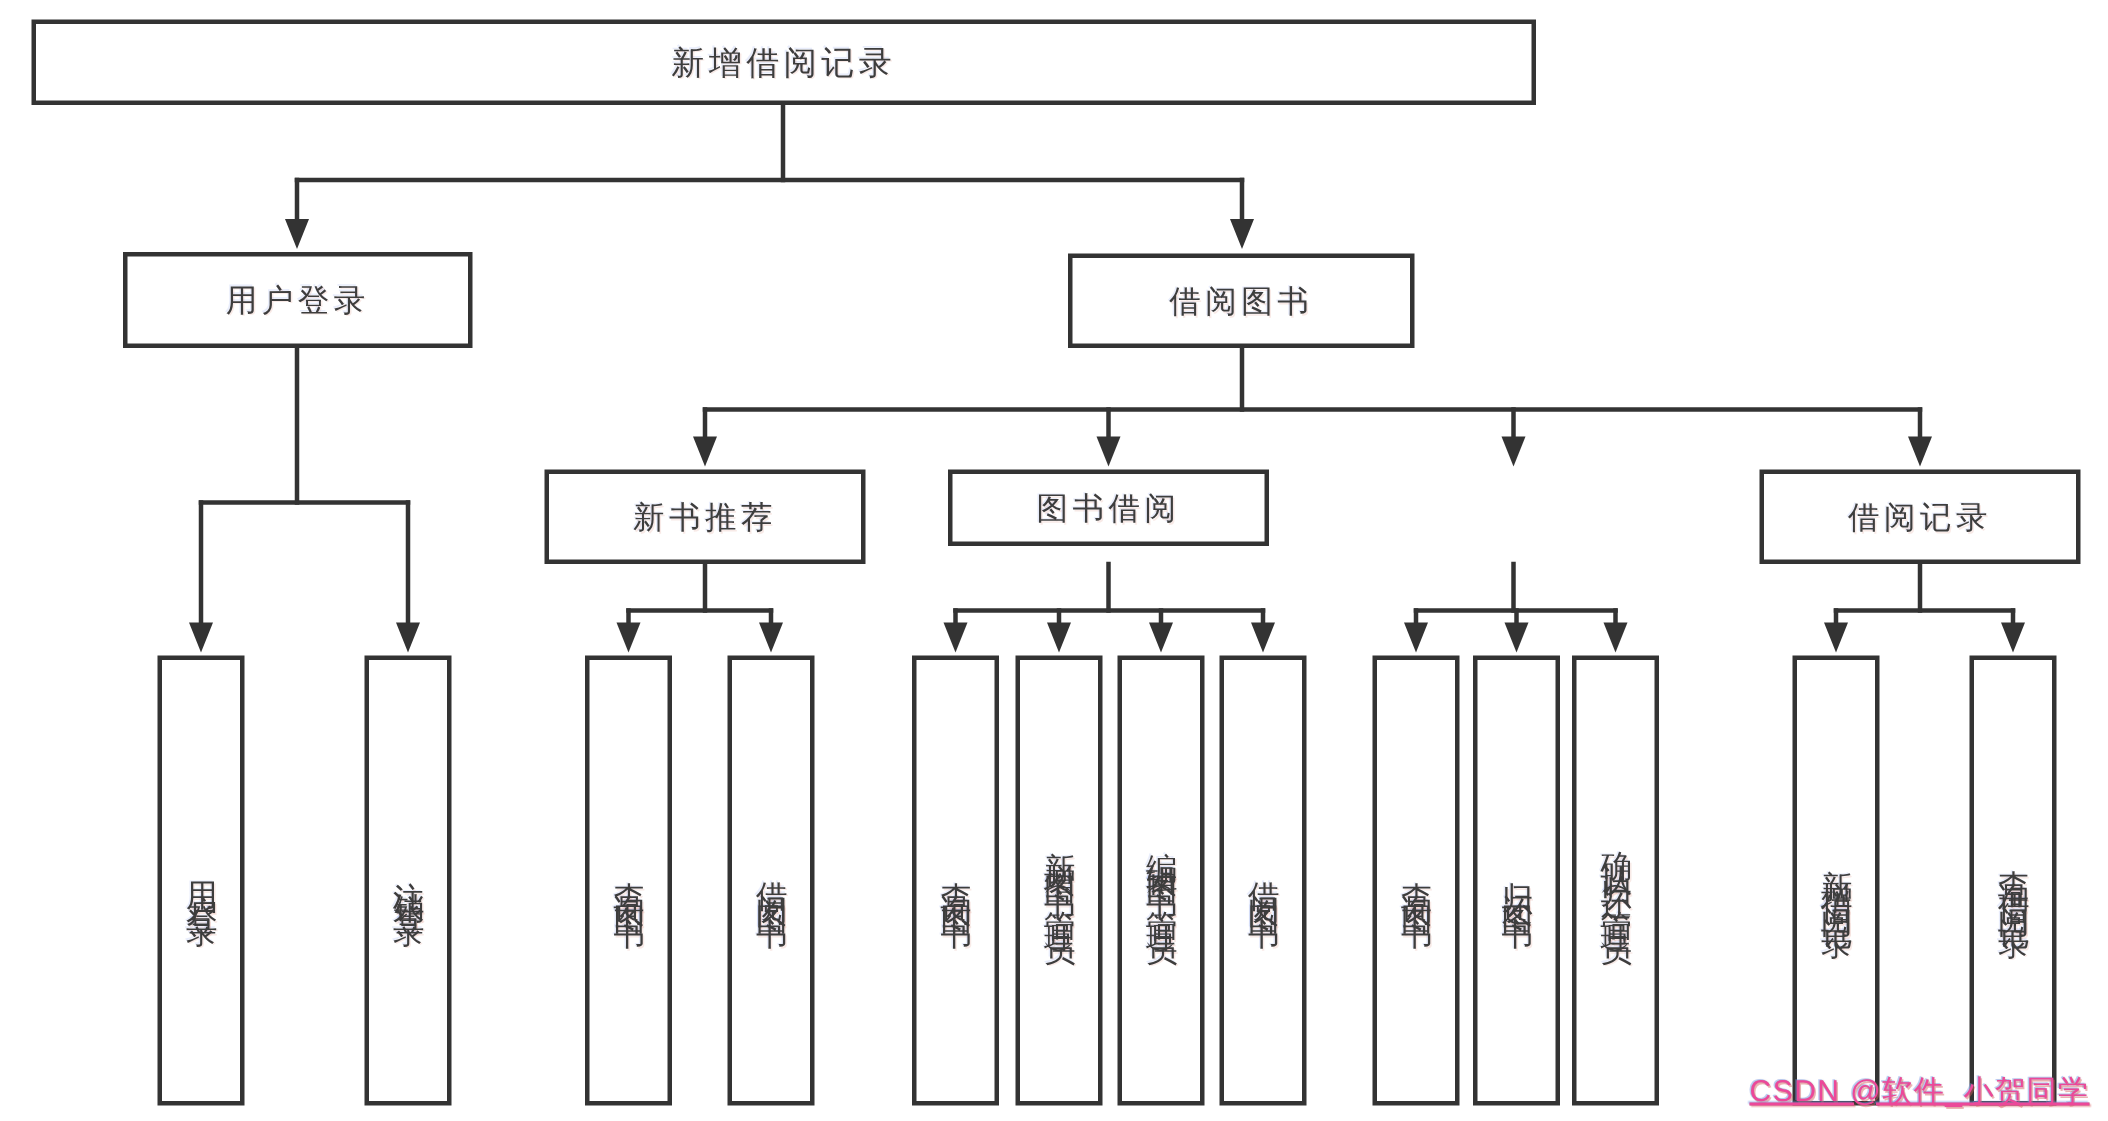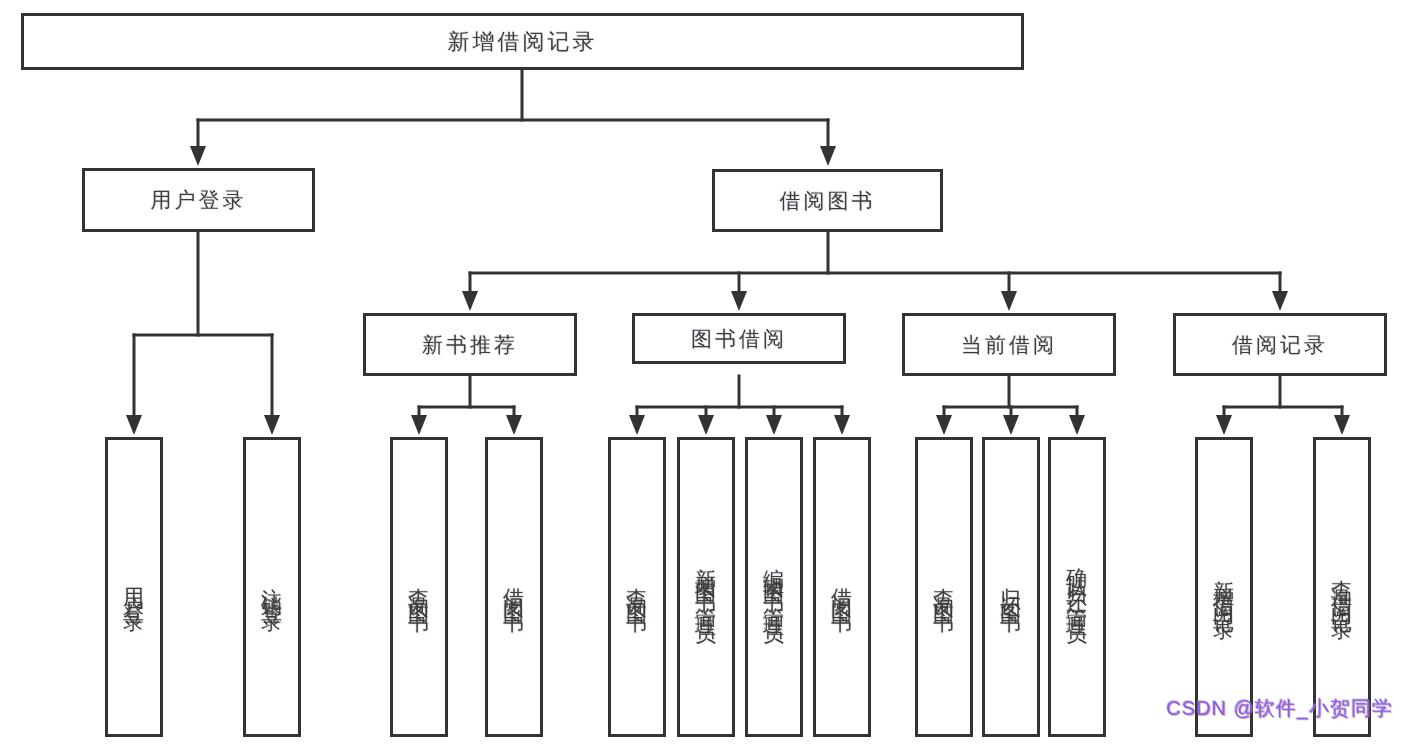--- a/index.html
+++ b/index.html
@@ -16,23 +16,24 @@
     text-shadow:1px 1px 0 rgba(200,80,60,0.12), -1px -1px 0 rgba(70,110,220,0.12);
   }
   .title-node{font-size:22px;letter-spacing:3px;font-weight:400;}
   .hnode{font-size:21px;letter-spacing:3px;}
   .leaf .vtext{
     writing-mode:vertical-rl;
     font-size:21px;line-height:1;letter-spacing:8px;
     white-space:nowrap;
   }
   .watermark{
-    position:absolute;right:12px;bottom:25px;z-index:2;
-    font-size:20px;letter-spacing:1px;color:#8b5cf6;
+    position:absolute;right:12px;bottom:6px;z-index:2;
+    font-size:20px;letter-spacing:1px;color:#ec4899;
     text-shadow:1px 1px 0 rgba(214,92,92,0.45), -1px -1px 0 rgba(120,150,230,0.45), 0 0 1px rgba(120,120,120,0.6);
+    text-decoration:underline;
   }
 </style>
 </head>
 <body>
 
 <div class="stage">
 
   <svg class="wires" width="1405" height="747" viewBox="0 0 1405 747">
     <g stroke="#333333" stroke-width="3" fill="none" stroke-linecap="square">
 
@@ -123,23 +124,20 @@
   <div class="box hnode" style="left:712px;top:169px;width:231px;height:63px;">
     <span>借阅图书</span>
   </div>
 
   <div class="box hnode" style="left:363px;top:313px;width:214px;height:63px;text-align:right;">
     <span>新书推荐</span>
   </div>
   <div class="box hnode" style="left:632px;top:313px;width:214px;height:51px;">
     <span>图书借阅</span>
   </div>
-  <div class="box hnode" style="left:902px;top:313px;width:214px;height:63px;">
-    <span>当前借阅</span>
-  </div>
   <div class="box hnode" style="left:1173px;top:313px;width:214px;height:63px;">
     <span>借阅记录</span>
   </div>
 
   <div class="box leaf" style="left:105px;top:437px;width:58px;height:300px;">
     <span class="vtext">用户登录</span>
   </div>
   <div class="box leaf" style="left:243px;top:437px;width:58px;height:300px;">
     <span class="vtext">注销登录</span>
   </div>

